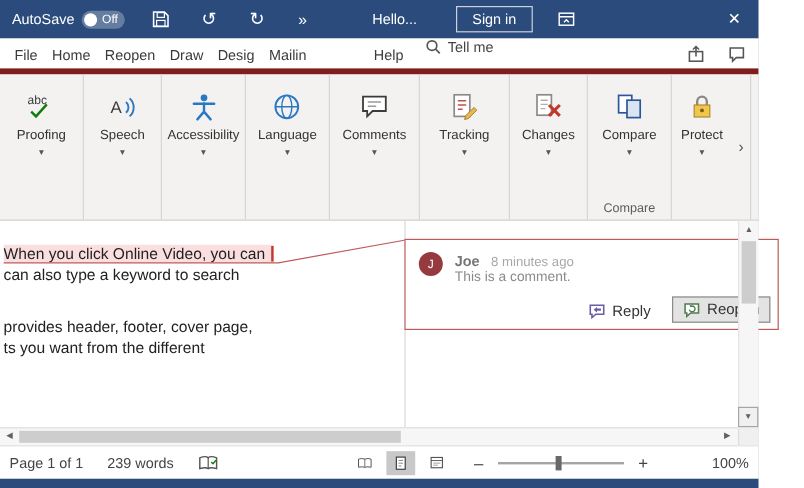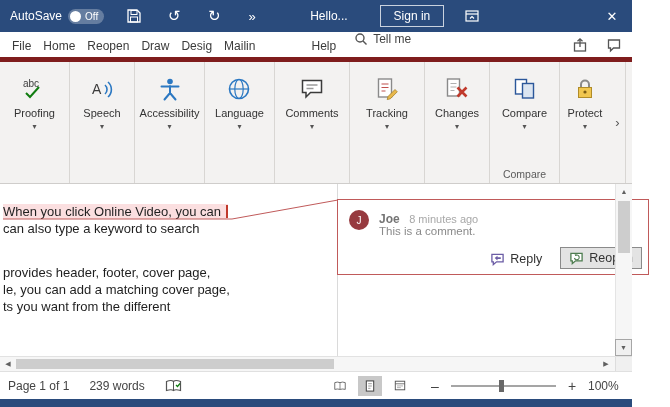--- a/index.html
+++ b/index.html
@@ -72,21 +72,21 @@
   
   .statusbar{height:28px;background:#fff;border-top:1px solid #e0e0e0;display:flex;align-items:center;font-size:12px;color:#444;padding:12px 8px;box-sizing:border-box;}
   .sb-item{margin-right:20px;white-space:nowrap;cursor:default;}
   .views{margin-left:auto;display:flex;align-items:center;gap:6px;}
   .view-btn{width:24px;height:20px;display:flex;align-items:center;justify-content:center;background:none;border:none;cursor:default;}
   .view-btn.selected{background:#c8c8c8;}
   .zoom{display:flex;align-items:center;gap:9px;margin-left:16px;}
   .zoom-btn{background:none;border:none;font-size:14px;color:#444;padding:0;width:14px;cursor:default;font-family:inherit;}
   .zoom-track{position:relative;width:105px;height:2px;background:#a5a5a5;}
   .zoom-thumb{position:absolute;left:48px;top:-5px;width:5px;height:12px;background:#686868;}
-  .zoom-label{width:36px;text-align:left;}
+  .zoom-label{width:36px;text-align:right;margin-left:36px;}
 
   .bottomstrip{height:8px;background:#2a4b7c;}
 </style>
 </head>
 <body>
 
 <div class="app">
 
   <div class="titlebar">
     <div class="autosave">
@@ -286,21 +286,20 @@
       </button>
   </div>
 
   <div class="workspace">
 
     <div class="doc">
       <div class="doc-line"><span class="hl">When you click Online Video, you can </span></div>
       <div class="doc-line">can also type a keyword to search</div>
       <div class="doc-spacer"></div>
       <div class="doc-line">provides header, footer, cover page,</div>
-      <div class="doc-line">le, you can add a matching cover page,</div>
       <div class="doc-line">ts you want from the different</div>
     </div>
 
     <div class="vdivider"></div>
 
     <svg class="connector" width="670" height="172" viewBox="0 0 670 172">
         <path d="M3 35 L232 35 L338 16" fill="none" stroke="#c05a5a" stroke-width="1"></path>
       </svg>
 
     <div class="comment-card">

